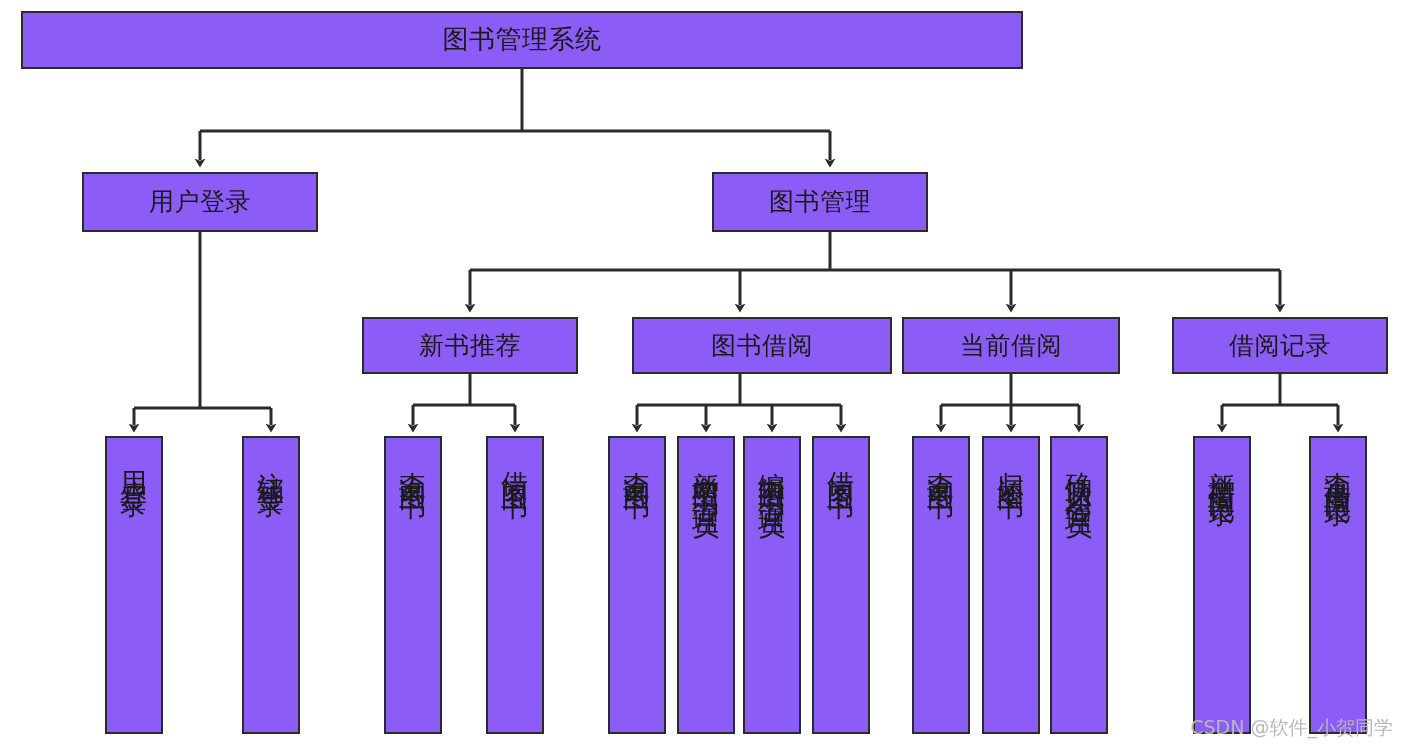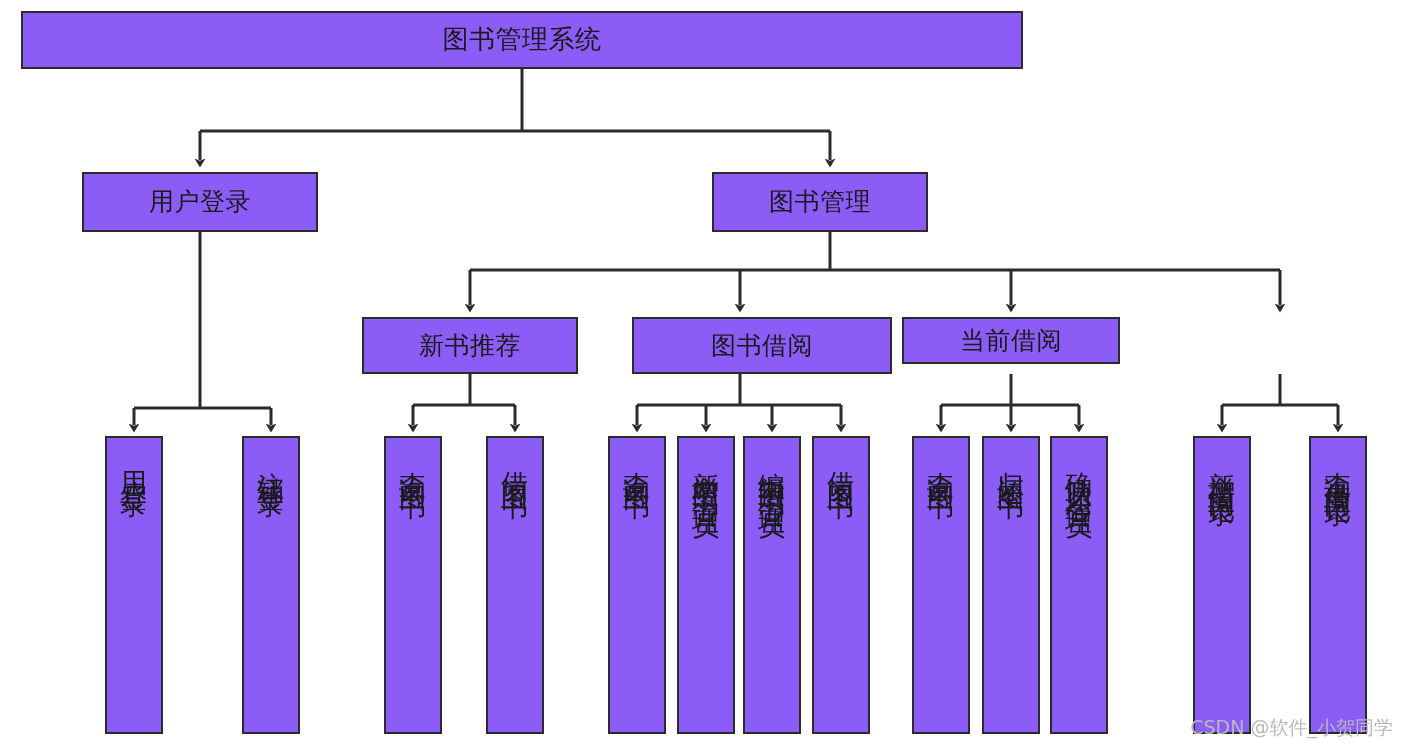--- a/index.html
+++ b/index.html
@@ -134,22 +134,25 @@
   <div class="node h" style="left:712px;top:172px;width:216px;height:60px;">
     <span class="label">图书管理</span>
   </div>
 
   <div class="node h" style="left:362px;top:317px;width:216px;height:57px;">
     <span class="label">新书推荐</span>
   </div>
   <div class="node h" style="left:632px;top:317px;width:260px;height:57px;">
     <span class="label">图书借阅</span>
   </div>
-  <div class="node h" style="left:902px;top:317px;width:218px;height:47px;">
+  <div class="node h" style="left:902px;top:317px;width:218px;height:57px;">
     <span class="label">当前借阅</span>
+  </div>
+  <div class="node h" style="left:1172px;top:317px;width:216px;height:57px;">
+    <span class="label">借阅记录</span>
   </div>
 
   <div class="node v" style="left:105px;top:436px;width:58px;height:298px;">
     <span class="label">用户登录</span>
   </div>
   <div class="node v" style="left:242px;top:436px;width:58px;height:298px;">
     <span class="label">注销登录</span>
   </div>
 
   <div class="node v" style="left:384px;top:436px;width:58px;height:298px;">

